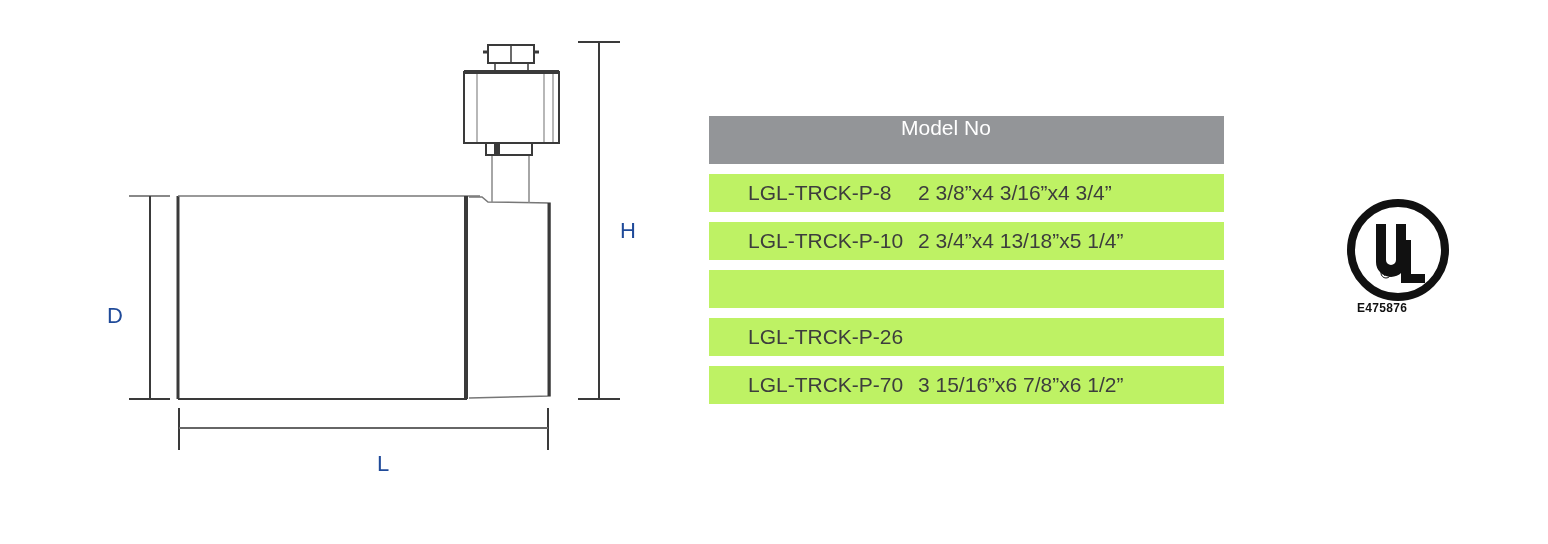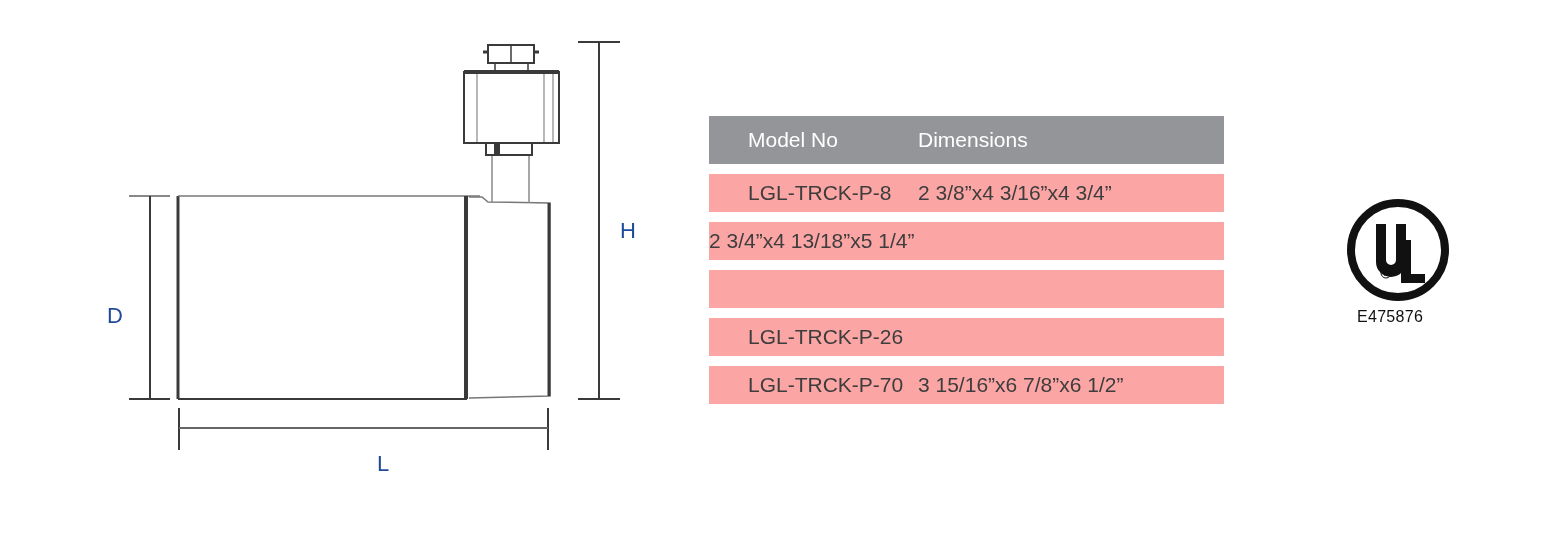--- a/index.html
+++ b/index.html
@@ -1,26 +1,26 @@
 <!DOCTYPE html>
 <html><head>
 <meta charset="utf-8">
 <style>
   html, body { margin: 0; padding: 0; background: #ffffff; }
   body { width: 1548px; height: 544px; position: relative; overflow: hidden; font-family: "Liberation Sans", sans-serif; }
   .drawing { position: absolute; left: 0; top: 0; width: 700px; height: 544px; }
   .dim-label { position: absolute; color: #1f4a99; font-size: 22px; font-family: "Liberation Sans", sans-serif; }
   .spec-table { position: absolute; left: 709px; top: 116px; width: 515px; }
-  .thead { background: #939598; height: 48px; display: flex; align-items: center; color: #ffffff; font-size: 21px; }
-  .trow { background: #fca5a5; height: 38px; display: flex; align-items: center; color: #3d3d3d; font-size: 21px; margin-top: 10px; }
+  .thead { background: #939598; height: 48px; display: flex; align-items: center; color: #ffffff; font-size: 21px; flex-direction: column; }
+  .trow { background: #bef264; height: 38px; display: flex; align-items: center; color: #3d3d3d; font-size: 21px; margin-top: 10px; }
   .trow:first-of-type { margin-top: 8px; }
   .c1 { width: 209px; padding-left: 39px; box-sizing: border-box; }
   .c2 { flex: 1; }
   .ul-logo { position: absolute; left: 1346px; top: 198px; width: 104px; height: 104px; }
-  .ul-code { position: absolute; left: 1357px; top: 308px; font-size: 16px; font-weight: normal; color: #111; letter-spacing: 0.3px; }
+  .ul-code { position: absolute; left: 1357px; top: 301px; font-size: 12px; font-weight: bold; color: #111; letter-spacing: 0.3px; }
 </style>
 </head>
 <body>
 
 <div class="drawing">
   <svg width="700" height="544" viewBox="0 0 700 544">
     <g stroke="#3a3a3a" fill="none">
 
       <line x1="129" y1="196" x2="170" y2="196" stroke-width="2" stroke="#888"></line>
       <line x1="129" y1="399" x2="170" y2="399" stroke-width="2"></line>
@@ -61,27 +61,27 @@
     </g>
   </svg>
   <span class="dim-label" style="left:107px; top:303px;">D</span>
   <span class="dim-label" style="left:377px; top:451px;">L</span>
   <span class="dim-label" style="left:620px; top:218px;">H</span>
 </div>
 
 <div class="spec-table">
   <div class="thead">
     <span class="c1">Model No</span>
-    <span class="c2">Dimensions</span>
   </div>
   <div class="trow">
     <span class="c1">LGL-TRCK-P-8</span>
     <span class="c2">2 3/8”x4 3/16”x4 3/4”</span>
   </div>
   <div class="trow">
+    <span class="c1">LGL-TRCK-P-10</span>
     <span class="c2">2 3/4”x4 13/18”x5 1/4”</span>
   </div>
   <div class="trow">
   </div>
   <div class="trow">
     <span class="c1">LGL-TRCK-P-26</span>
   </div>
   <div class="trow">
     <span class="c1">LGL-TRCK-P-70</span>
     <span class="c2">3 15/16”x6 7/8”x6 1/2”</span>

